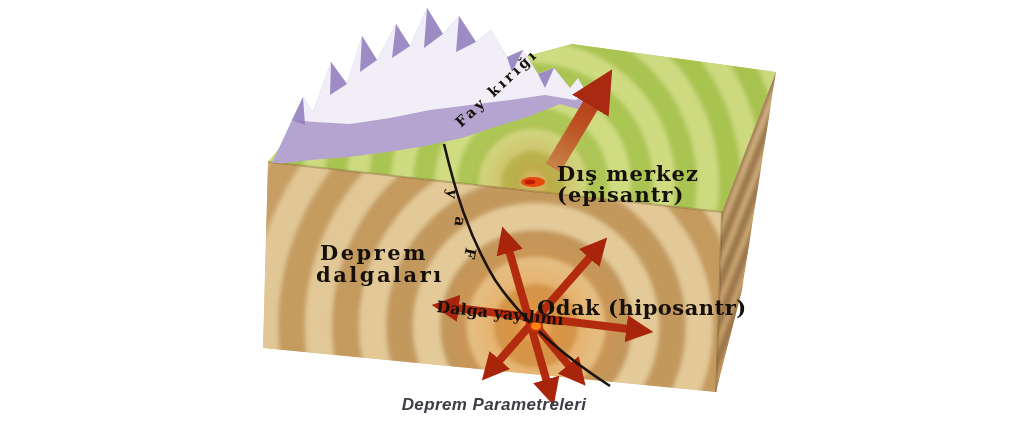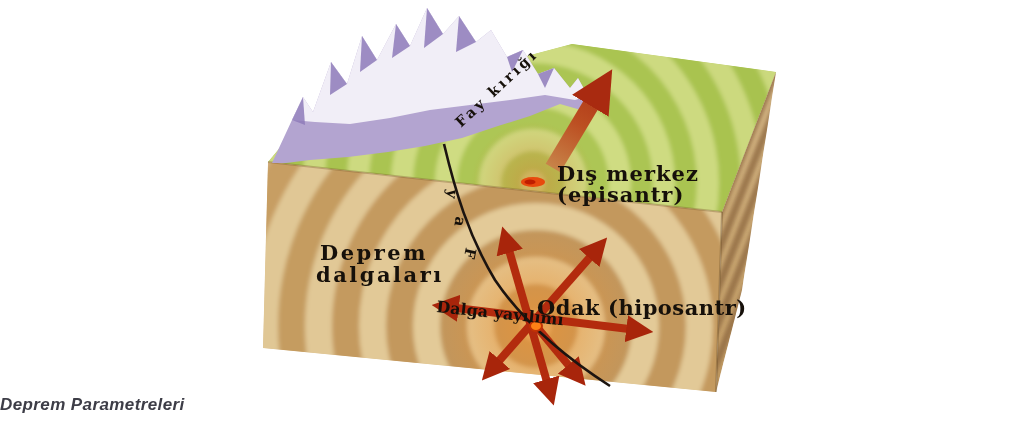--- a/index.html
+++ b/index.html
@@ -1,19 +1,19 @@
 <!DOCTYPE html>
 <html><head>
 <meta charset="utf-8">
 <style>
   html,body{margin:0;padding:0;background:#ffffff;}
   .figure{position:relative;width:1024px;height:432px;background:#ffffff;overflow:hidden;
           font-family:"Liberation Sans",sans-serif;}
   .figure svg{position:absolute;left:0;top:0;}
-  .caption{position:absolute;left:0;top:395px;width:988px;
+  .caption{position:absolute;left:0;top:395px;width:988px;text-align:center;
            font-family:"Liberation Sans",sans-serif;font-weight:bold;font-style:italic;
            font-size:17px;letter-spacing:.4px;color:#3d3d47;}
   text{font-family:"DejaVu Serif","Liberation Serif",serif;font-weight:bold;fill:#16100a;}
 </style>
 </head>
 <body>
 
 <div class="figure">
   <svg width="1024" height="432" viewBox="0 0 1024 432">
     <defs>

